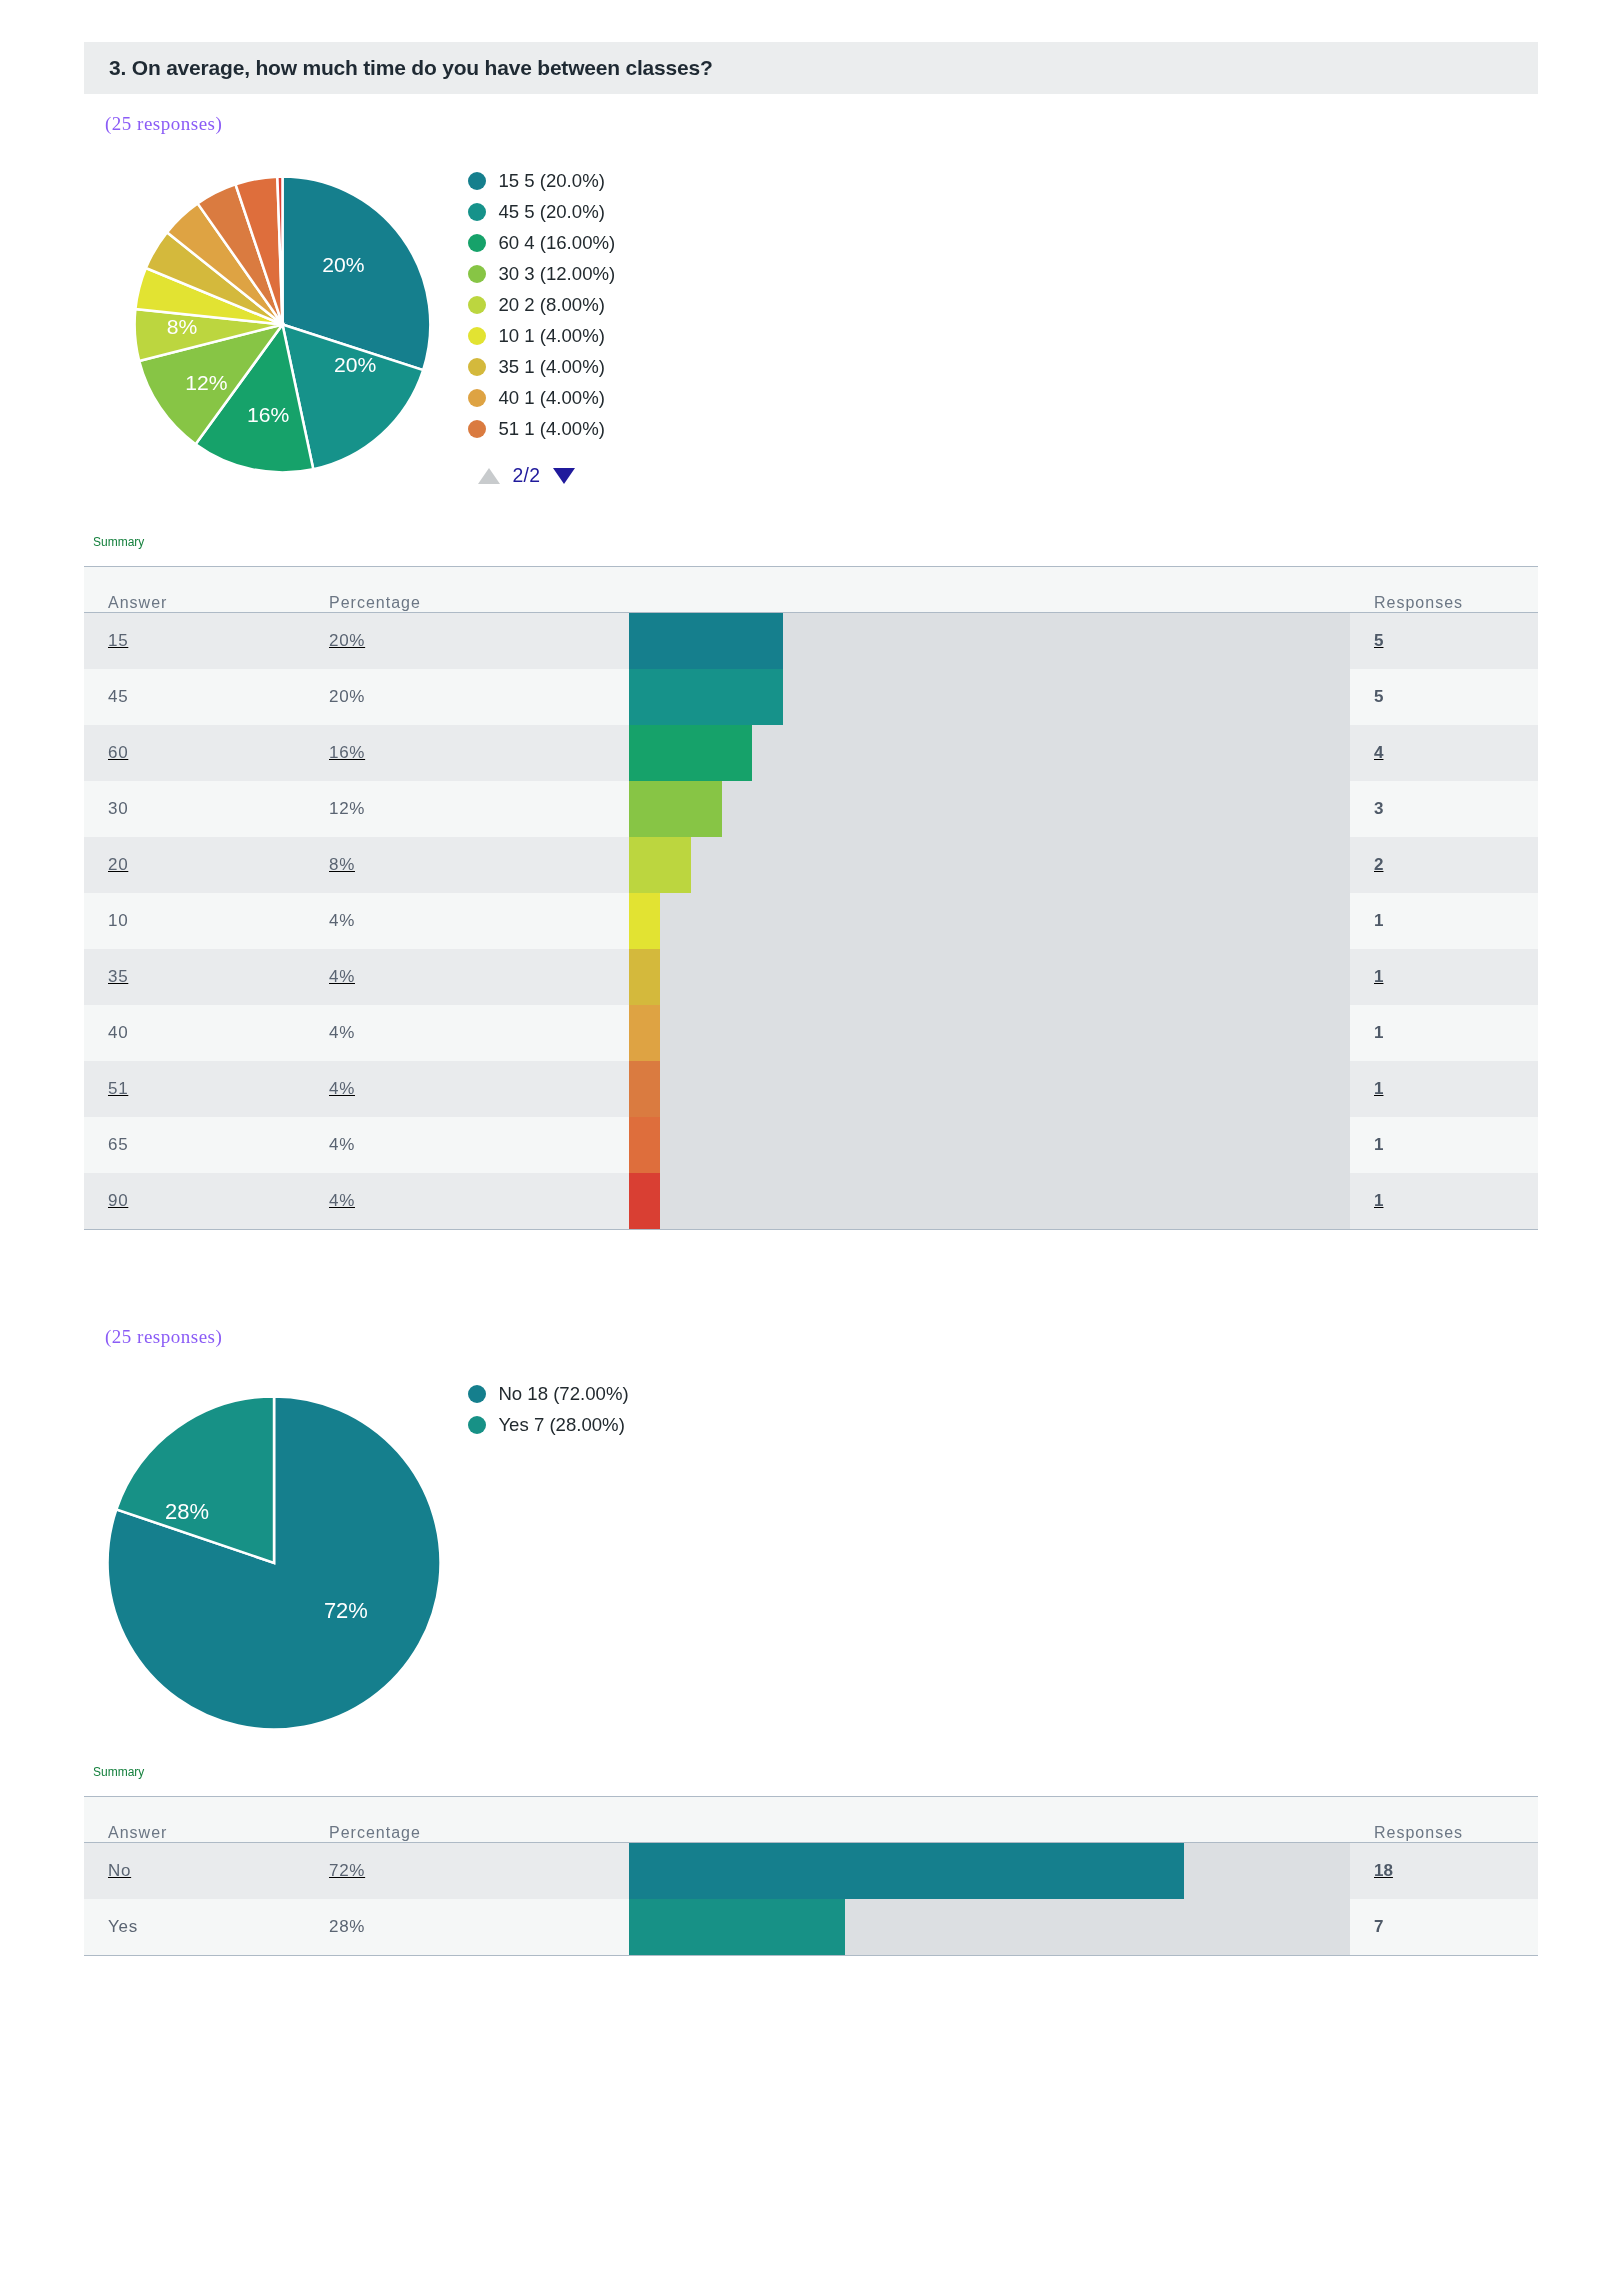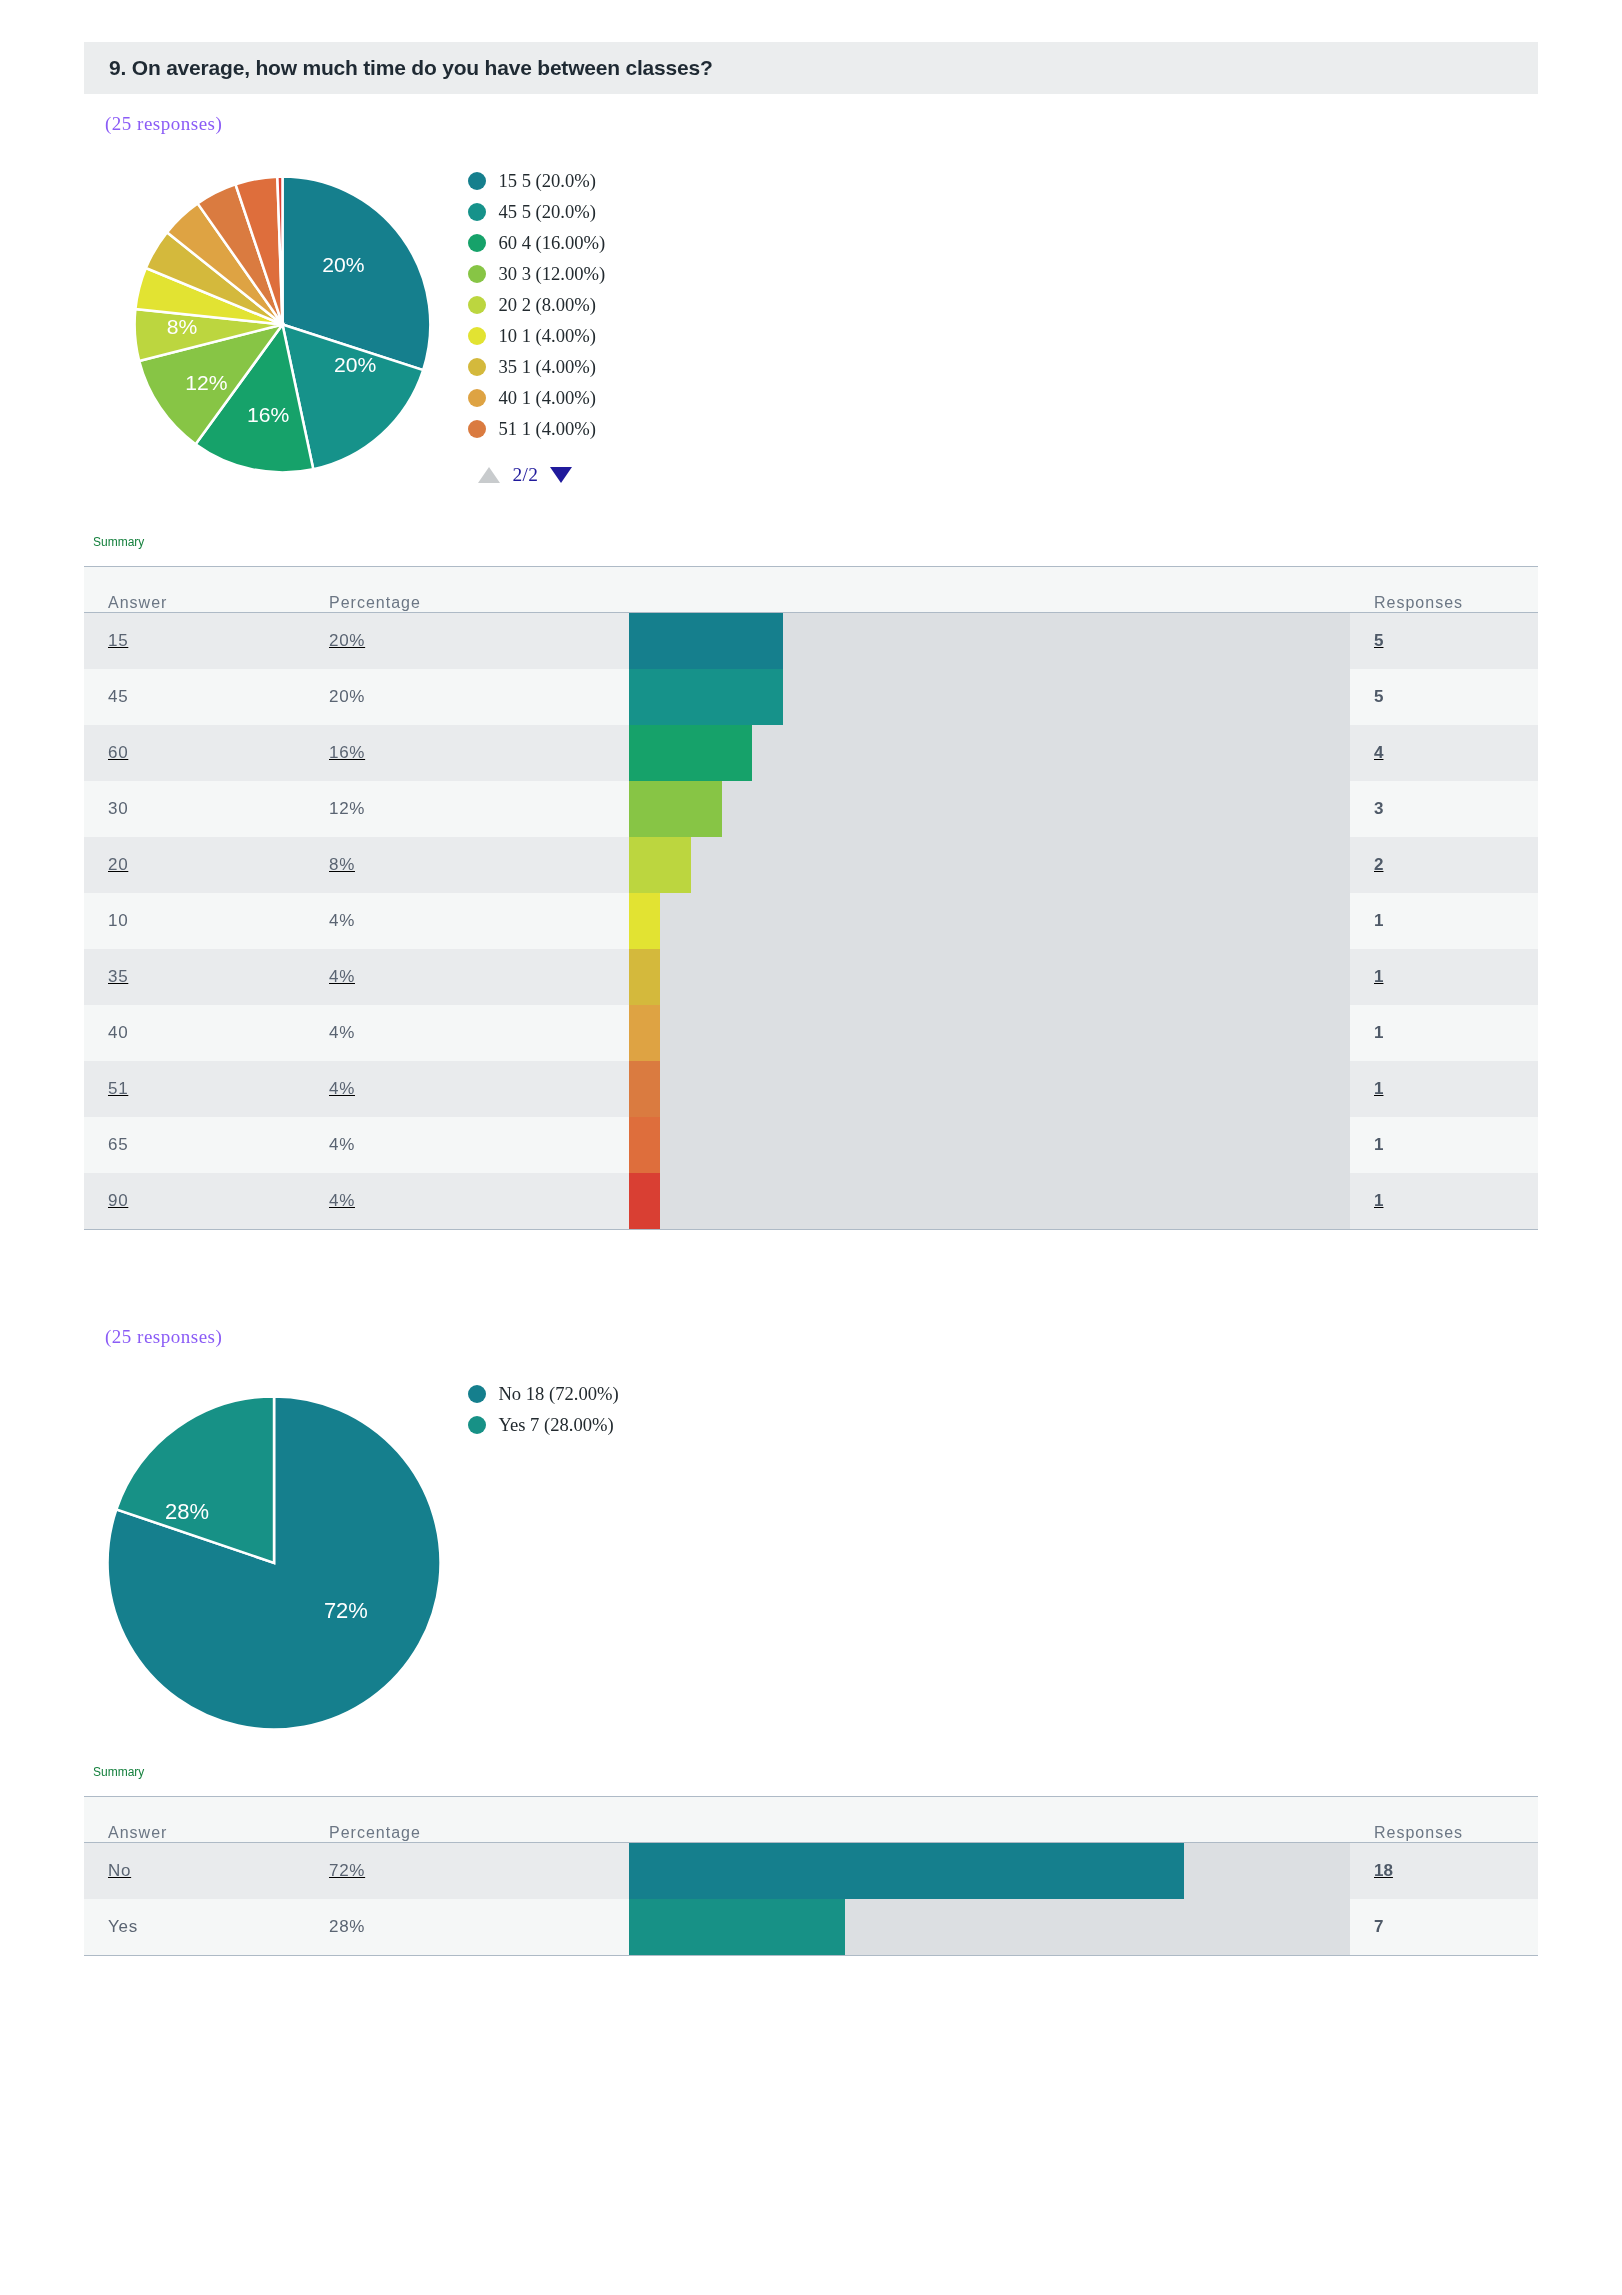--- a/index.html
+++ b/index.html
@@ -38,21 +38,21 @@
   }
 
   
   .chart-row {
     display: flex;
     align-items: flex-start;
     padding-left: 105px;
     margin-top: 12px;
   }
   .pie-wrap { position: relative; }
-  .legend-wrap { margin-left: 8.4px; padding-top: 18.6px; font-family: Liberation Serif, serif; }
+  .legend-wrap { margin-left: 8.4px; padding-top: 18.6px; }
 
   .legend-item {
     display: flex;
     align-items: center;
     height: 31px;
   }
   .legend-dot {
     width: 18px; height: 18px; border-radius: 50%;
     flex: 0 0 auto;
     margin-right: 12px;
@@ -150,21 +150,21 @@
 </head>
 <body>
 
 <div class="page">
 
   <div class="section">
 
     <div class="spacer-md"></div>
 
     <div class="q-band">
-      <div class="q-title">9. On average, how much time do you have between classes?</div>
+      <div class="q-title">3. On average, how much time do you have between classes?</div>
     </div>
 
     <div class="q-responses">(25 responses)</div>
 
     <div class="chart-row">
 
       <div class="pie-wrap">
         <svg width="355" height="355" viewBox="0 0 420 420">
           <g transform="translate(210,210)">
 

